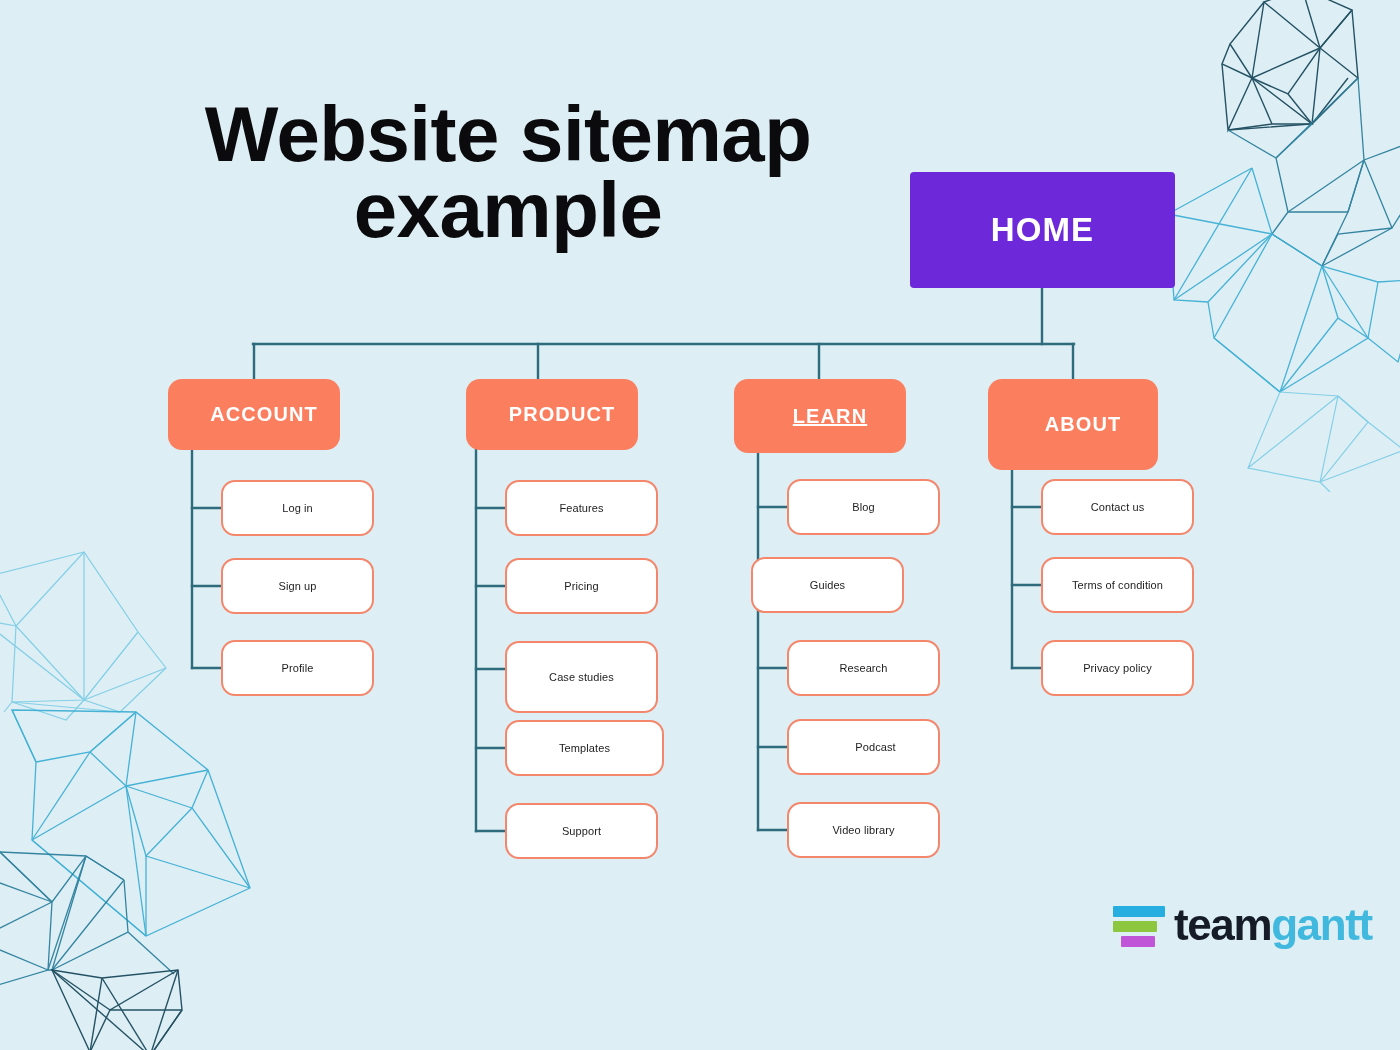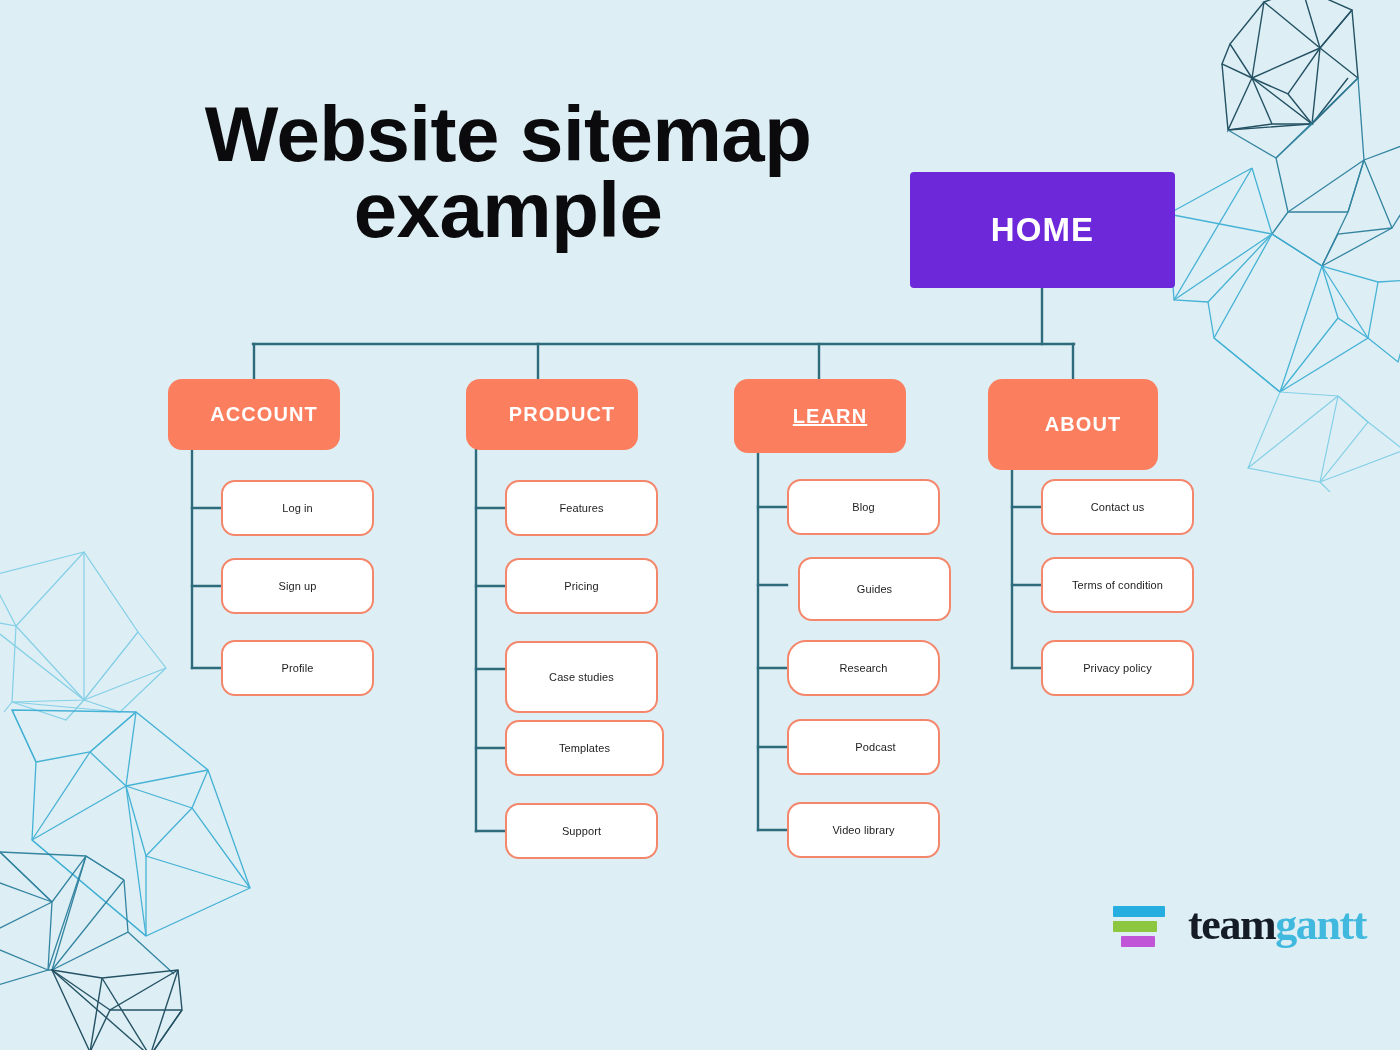--- a/index.html
+++ b/index.html
@@ -90,22 +90,21 @@
     letter-spacing: 0.1px;
   }
 
   
   #brand-logo {
     position: absolute;
     left: 1113px;
     top: 903px;
     display: flex;
     align-items: center;
-    gap: 23px;
-    font-family: Liberation Serif, serif;
+    gap: 9px;
   }
   #logo-bars {
     display: flex;
     flex-direction: column;
     gap: 4px;
     padding-top: 3px;
   }
   .logo-bar { height: 11px; border-radius: 1px; }
   .logo-bar-1 { width: 52px; background: #27aee0; }
   .logo-bar-2 { width: 44px; background: #8dc63f; }
@@ -302,22 +301,22 @@
   <div class="node node-leaf" style="left:221px; top:558px; width:153px; height:56px;">Sign up</div>
   <div class="node node-leaf" style="left:221px; top:640px; width:153px; height:56px;">Profile</div>
 
   <div class="node node-leaf" style="left:505px; top:480px; width:153px; height:56px;">Features</div>
   <div class="node node-leaf" style="left:505px; top:558px; width:153px; height:56px;">Pricing</div>
   <div class="node node-leaf" style="left:505px; top:641px; width:153px; height:72px;">Case studies</div>
   <div class="node node-leaf" style="left:505px; top:720px; width:159px; height:56px;">Templates</div>
   <div class="node node-leaf" style="left:505px; top:803px; width:153px; height:56px;">Support</div>
 
   <div class="node node-leaf" style="left:787px; top:479px; width:153px; height:56px;">Blog</div>
-  <div class="node node-leaf" style="left:798px; top:557px; width:153px; height:64px;">Guides</div>
-  <div class="node node-leaf" style="left:787px; top:640px; width:153px; height:56px;border-radius:19px;">Research</div>
+  <div class="node node-leaf" style="left:751px; top:557px; width:153px; height:56px;">Guides</div>
+  <div class="node node-leaf" style="left:787px; top:640px; width:153px; height:56px;">Research</div>
   <div class="node node-leaf" style="left:787px; top:719px; width:153px; height:56px;padding-left:24px;">Podcast</div>
   <div class="node node-leaf" style="left:787px; top:802px; width:153px; height:56px;">Video library</div>
 
   <div class="node node-leaf" style="left:1041px; top:479px; width:153px; height:56px;">Contact us</div>
   <div class="node node-leaf" style="left:1041px; top:557px; width:153px; height:56px;">Terms of condition</div>
   <div class="node node-leaf" style="left:1041px; top:640px; width:153px; height:56px;">Privacy policy</div>
 
   <div id="brand-logo">
     <div id="logo-bars">
       <div class="logo-bar logo-bar-1"></div>

